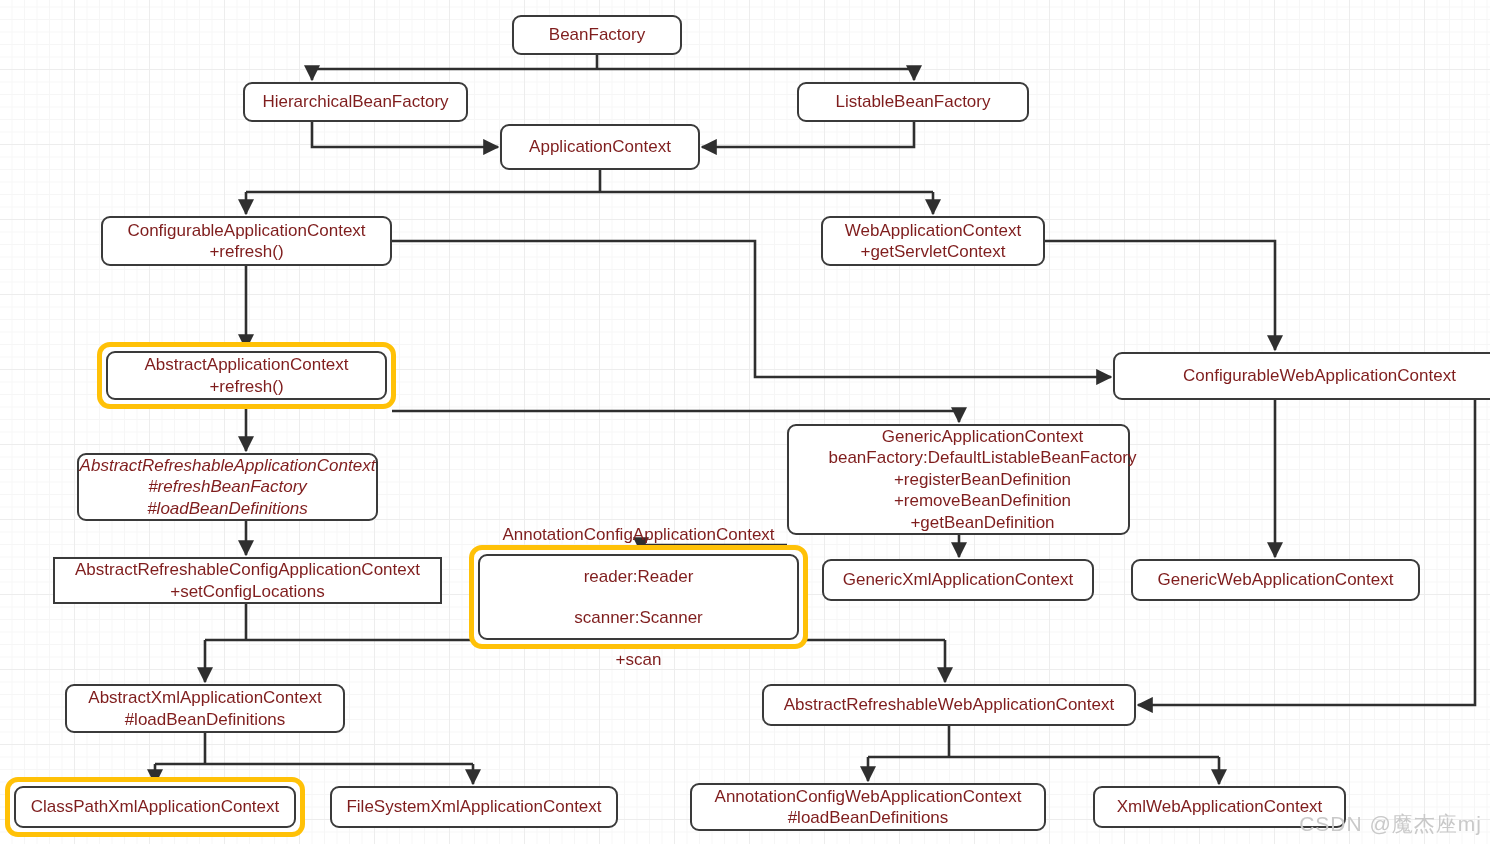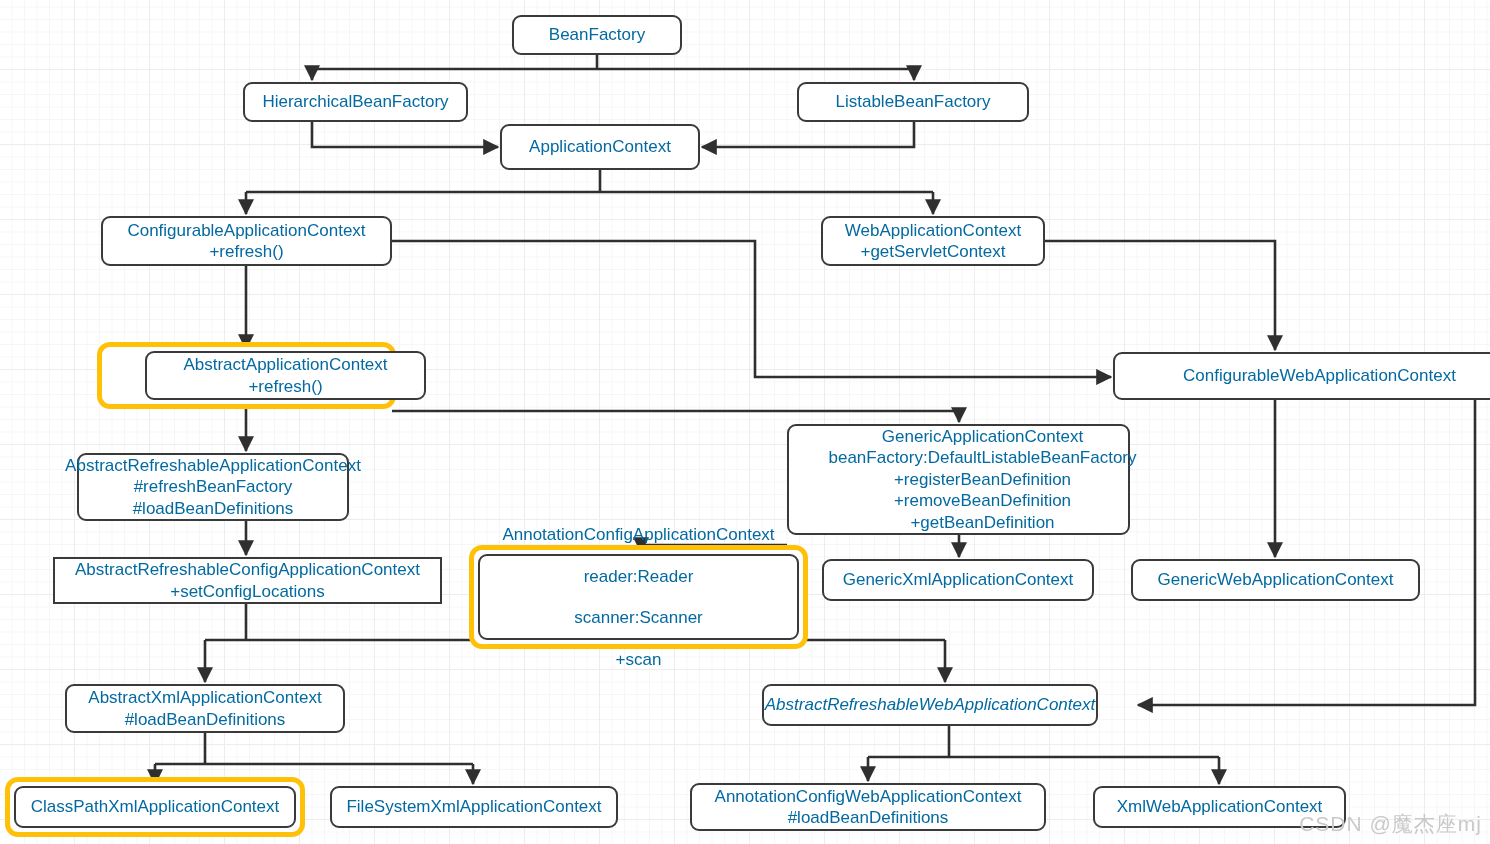--- a/index.html
+++ b/index.html
@@ -25,21 +25,21 @@
   .node{
     position:absolute;
     box-sizing:border-box;
     background:#ffffff;
     border:2.5px solid #3a3a3a;
     border-radius:9px;
     display:flex;
     flex-direction:column;
     align-items:center;
     justify-content:center;
-    color:#0369a1;
+    color:#7f1d1d;
     font-size:17px;
     line-height:21.5px;
     white-space:nowrap;
     z-index:3;
   }
   .node.square{border-radius:0;}
   .node .ln{display:block;}
   .hl{
     position:absolute;
     box-sizing:border-box;
@@ -120,28 +120,28 @@
       </div>
       <div class="node" style="left: 101px; top: 216px; width: 291px; height: 50px;">
         <span class="ln">ConfigurableApplicationContext</span>
         <span class="ln">+refresh()</span>
       </div>
       <div class="node" style="left: 821px; top: 216px; width: 224px; height: 50px;">
         <span class="ln">WebApplicationContext</span>
         <span class="ln">+getServletContext</span>
       </div>
       <div class="hl" style="left: 97px; top: 342px; width: 299px; height: 67px;"></div>
-      <div class="node" style="left: 106px; top: 351px; width: 281px; height: 49px; margin-left: 39px;">
+      <div class="node" style="left: 106px; top: 351px; width: 281px; height: 49px;">
         <span class="ln">AbstractApplicationContext</span>
         <span class="ln">+refresh()</span>
       </div>
       <div class="node" style="left: 1113px; top: 352px; width: 386px; height: 48px; padding-left: 27px;">
         <span class="ln">ConfigurableWebApplicationContext</span>
       </div>
-      <div class="node" style="left: 77px; top: 453px; width: 272px; height: 68px;">
+      <div class="node" style="left: 77px; top: 453px; width: 301px; height: 68px; font-style: italic;">
         <span class="ln">AbstractRefreshableApplicationContext</span>
         <span class="ln">#refreshBeanFactory</span>
         <span class="ln">#loadBeanDefinitions</span>
       </div>
       <div class="node" style="left: 787px; top: 424px; width: 343px; height: 111px; padding-left: 48px;">
         <span class="ln">GenericApplicationContext</span>
         <span class="ln">beanFactory:DefaultListableBeanFactory</span>
         <span class="ln">+registerBeanDefinition</span>
         <span class="ln">+removeBeanDefinition</span>
         <span class="ln">+getBeanDefinition</span>
@@ -160,21 +160,21 @@
       <div class="node" style="left: 822px; top: 559px; width: 272px; height: 42px;">
         <span class="ln">GenericXmlApplicationContext</span>
       </div>
       <div class="node" style="left: 1131px; top: 559px; width: 289px; height: 42px;">
         <span class="ln">GenericWebApplicationContext</span>
       </div>
       <div class="node" style="left: 65px; top: 684px; width: 280px; height: 49px;">
         <span class="ln">AbstractXmlApplicationContext</span>
         <span class="ln">#loadBeanDefinitions</span>
       </div>
-      <div class="node" style="left: 762px; top: 684px; width: 336px; height: 42px; font-style: italic;">
+      <div class="node" style="left: 762px; top: 684px; width: 374px; height: 42px;">
         <span class="ln">AbstractRefreshableWebApplicationContext</span>
       </div>
       <div class="hl" style="left: 5px; top: 777px; width: 300px; height: 60px;"></div>
       <div class="node" style="left: 14px; top: 786px; width: 282px; height: 42px;">
         <span class="ln">ClassPathXmlApplicationContext</span>
       </div>
       <div class="node" style="left: 330px; top: 786px; width: 288px; height: 42px;">
         <span class="ln">FileSystemXmlApplicationContext</span>
       </div>
       <div class="node" style="left: 690px; top: 783px; width: 356px; height: 48px;">

